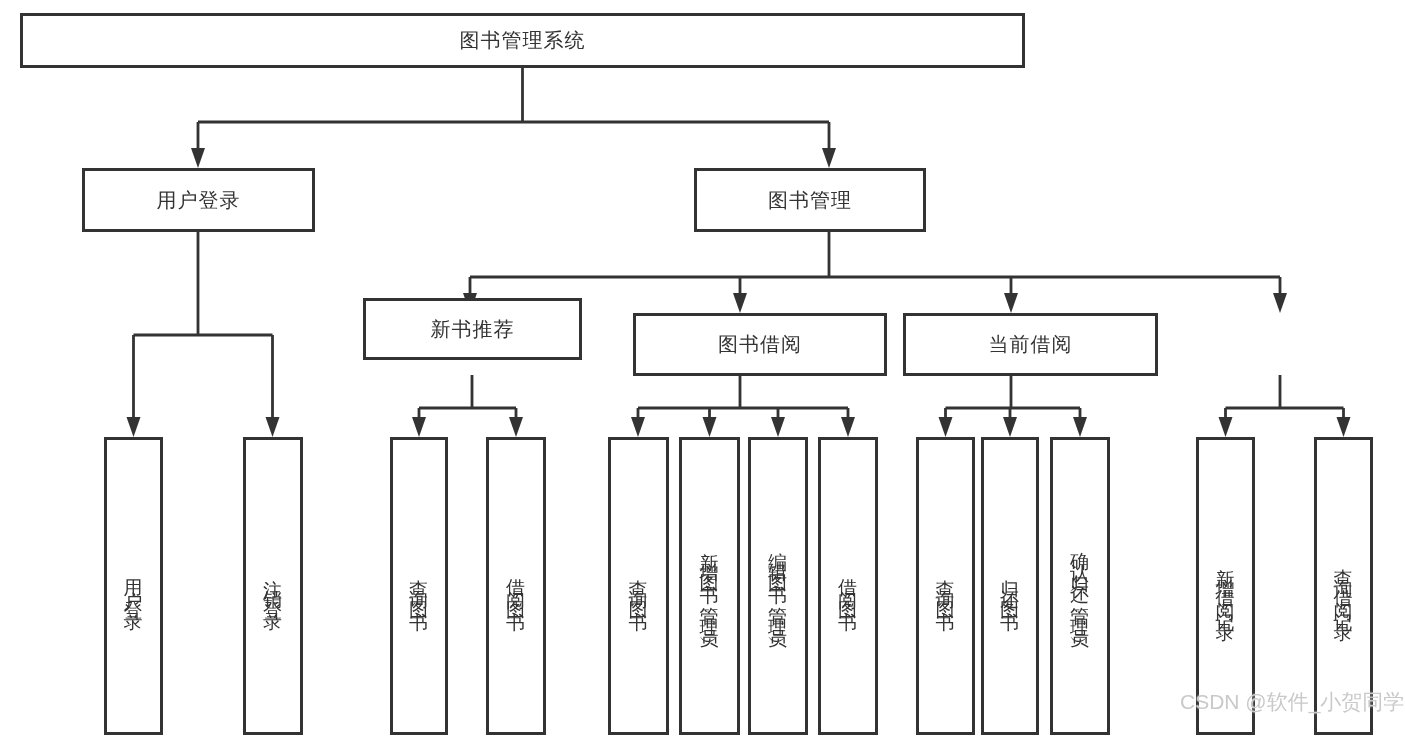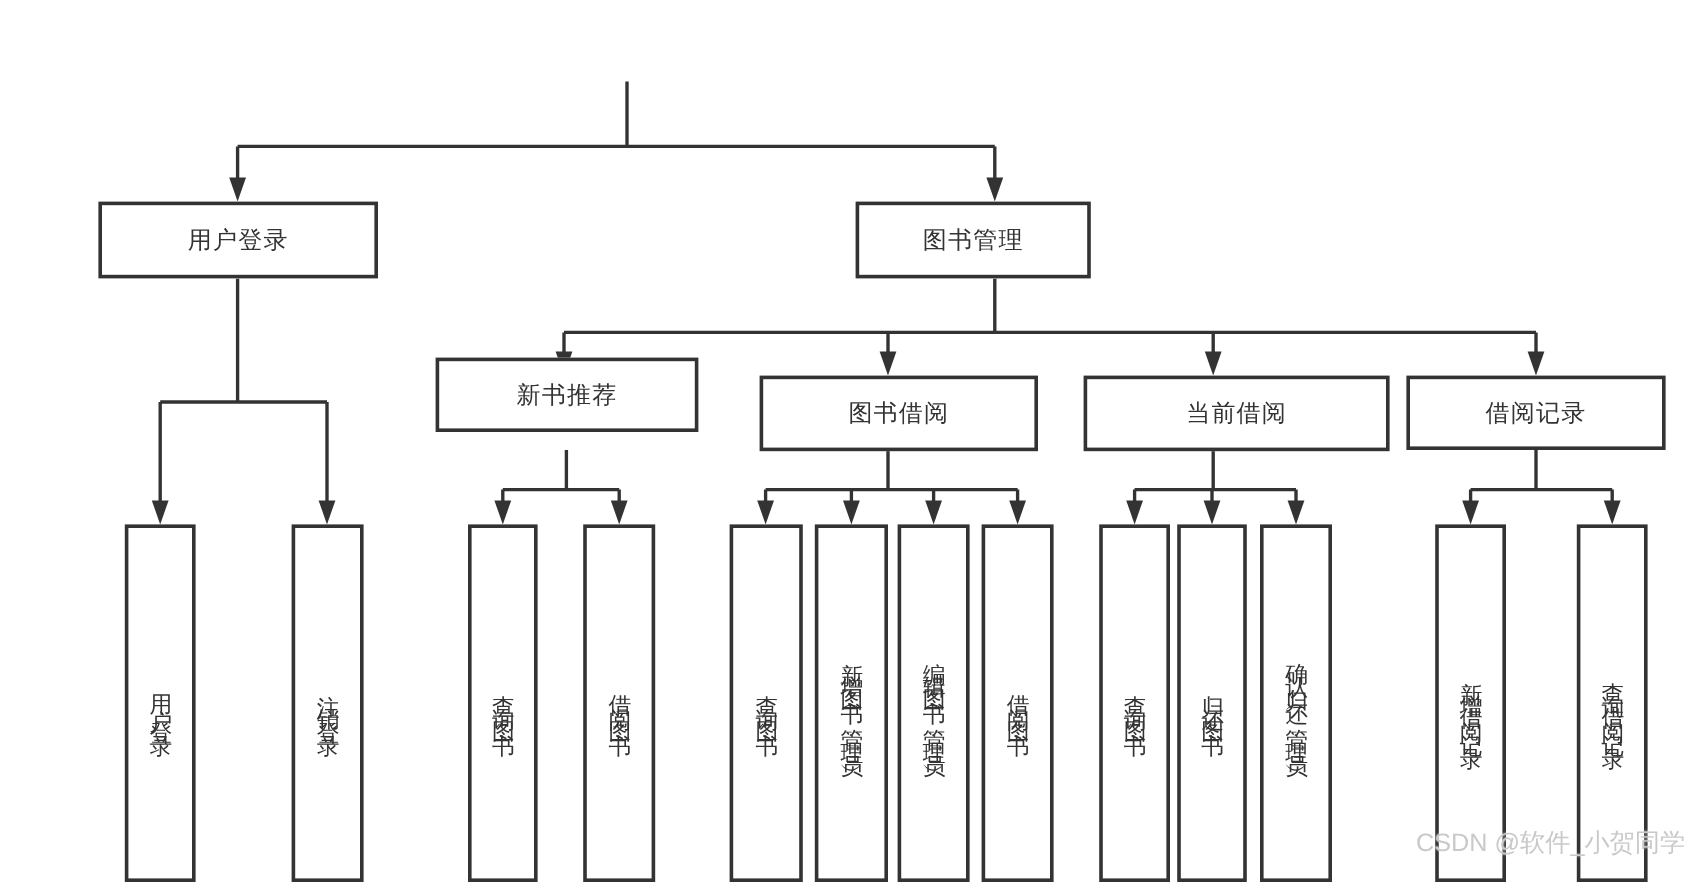--- a/index.html
+++ b/index.html
@@ -87,28 +87,28 @@
       <polygon points="771,417 785,417 778,437"></polygon>
       <polygon points="841,417 855,417 848,437"></polygon>
       <polygon points="938.5,417 952.5,417 945.5,437"></polygon>
       <polygon points="1003,417 1017,417 1010,437"></polygon>
       <polygon points="1073,417 1087,417 1080,437"></polygon>
       <polygon points="1218.5,417 1232.5,417 1225.5,437"></polygon>
       <polygon points="1336.5,417 1350.5,417 1343.5,437"></polygon>
     </g>
   </svg>
 
+  <div class="node" style="left:20px; top:13px; width:1005px; height:55px;">图书管理系统</div>
 
   <div class="node" style="left:82px; top:168px; width:233px; height:64px;">用户登录</div>
-  <div class="node" style="left:713px; top:168px; width:196px; height:64px;">图书管理</div>
+  <div class="node" style="left:694px; top:168px; width:232px; height:64px;">图书管理</div>
 
   <div class="node" style="left:363px; top:298px; width:219px; height:62px;">新书推荐</div>
-  <div class="node" style="left:633px; top:313px; width:232px; height:63px;">图书借阅</div>
+  <div class="node" style="left:633px; top:313px; width:254px; height:63px;">图书借阅</div>
   <div class="node" style="left:903px; top:313px; width:255px; height:63px;">当前借阅</div>
-  <div class="node" style="left:1172px; top:313px; width:216px; height:62px;">借阅记录</div>
 
   <div class="vnode" style="left:104px; top:437px; width:59px; height:298px;">
     <span class="vtext">用户登录</span>
   </div>
   <div class="vnode" style="left:243px; top:437px; width:60px; height:298px;">
     <span class="vtext">注销登录</span>
   </div>
 
   <div class="vnode" style="left:390px; top:437px; width:58px; height:298px;">
     <span class="vtext">查询图书</span>

